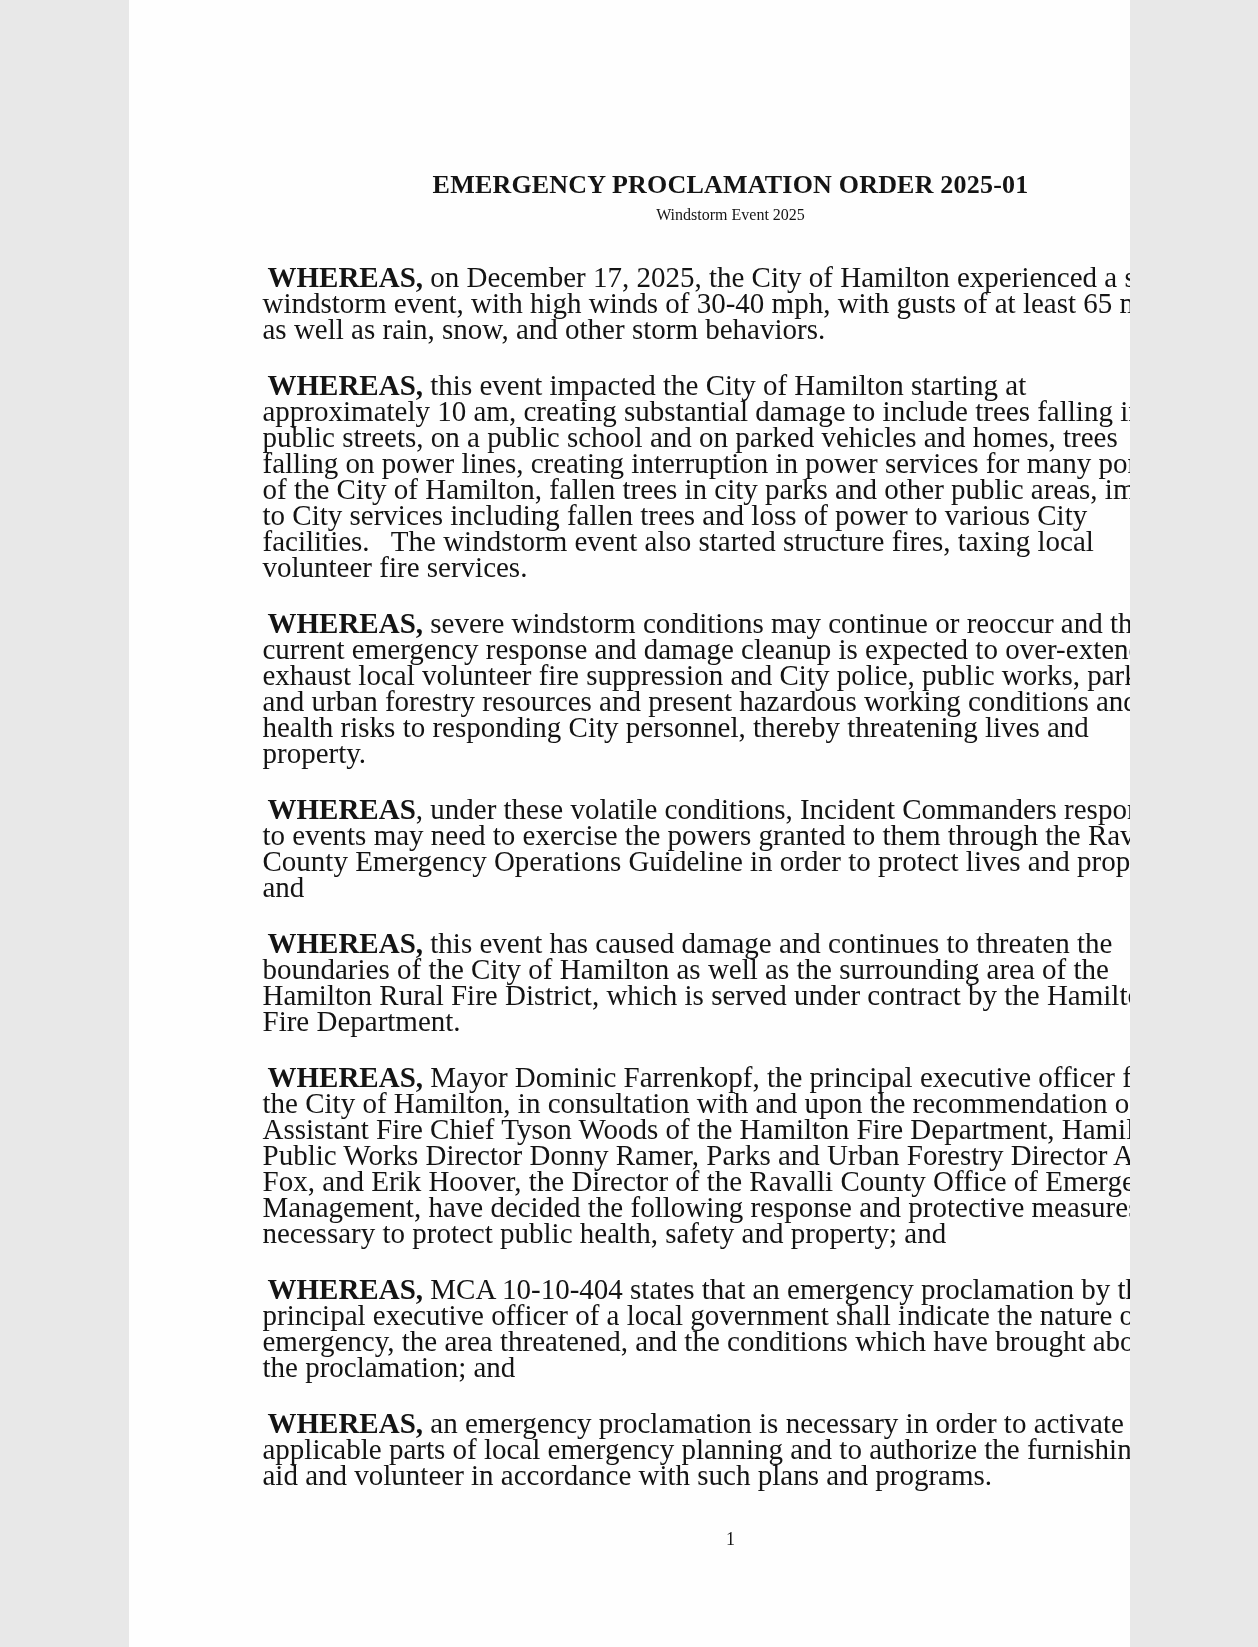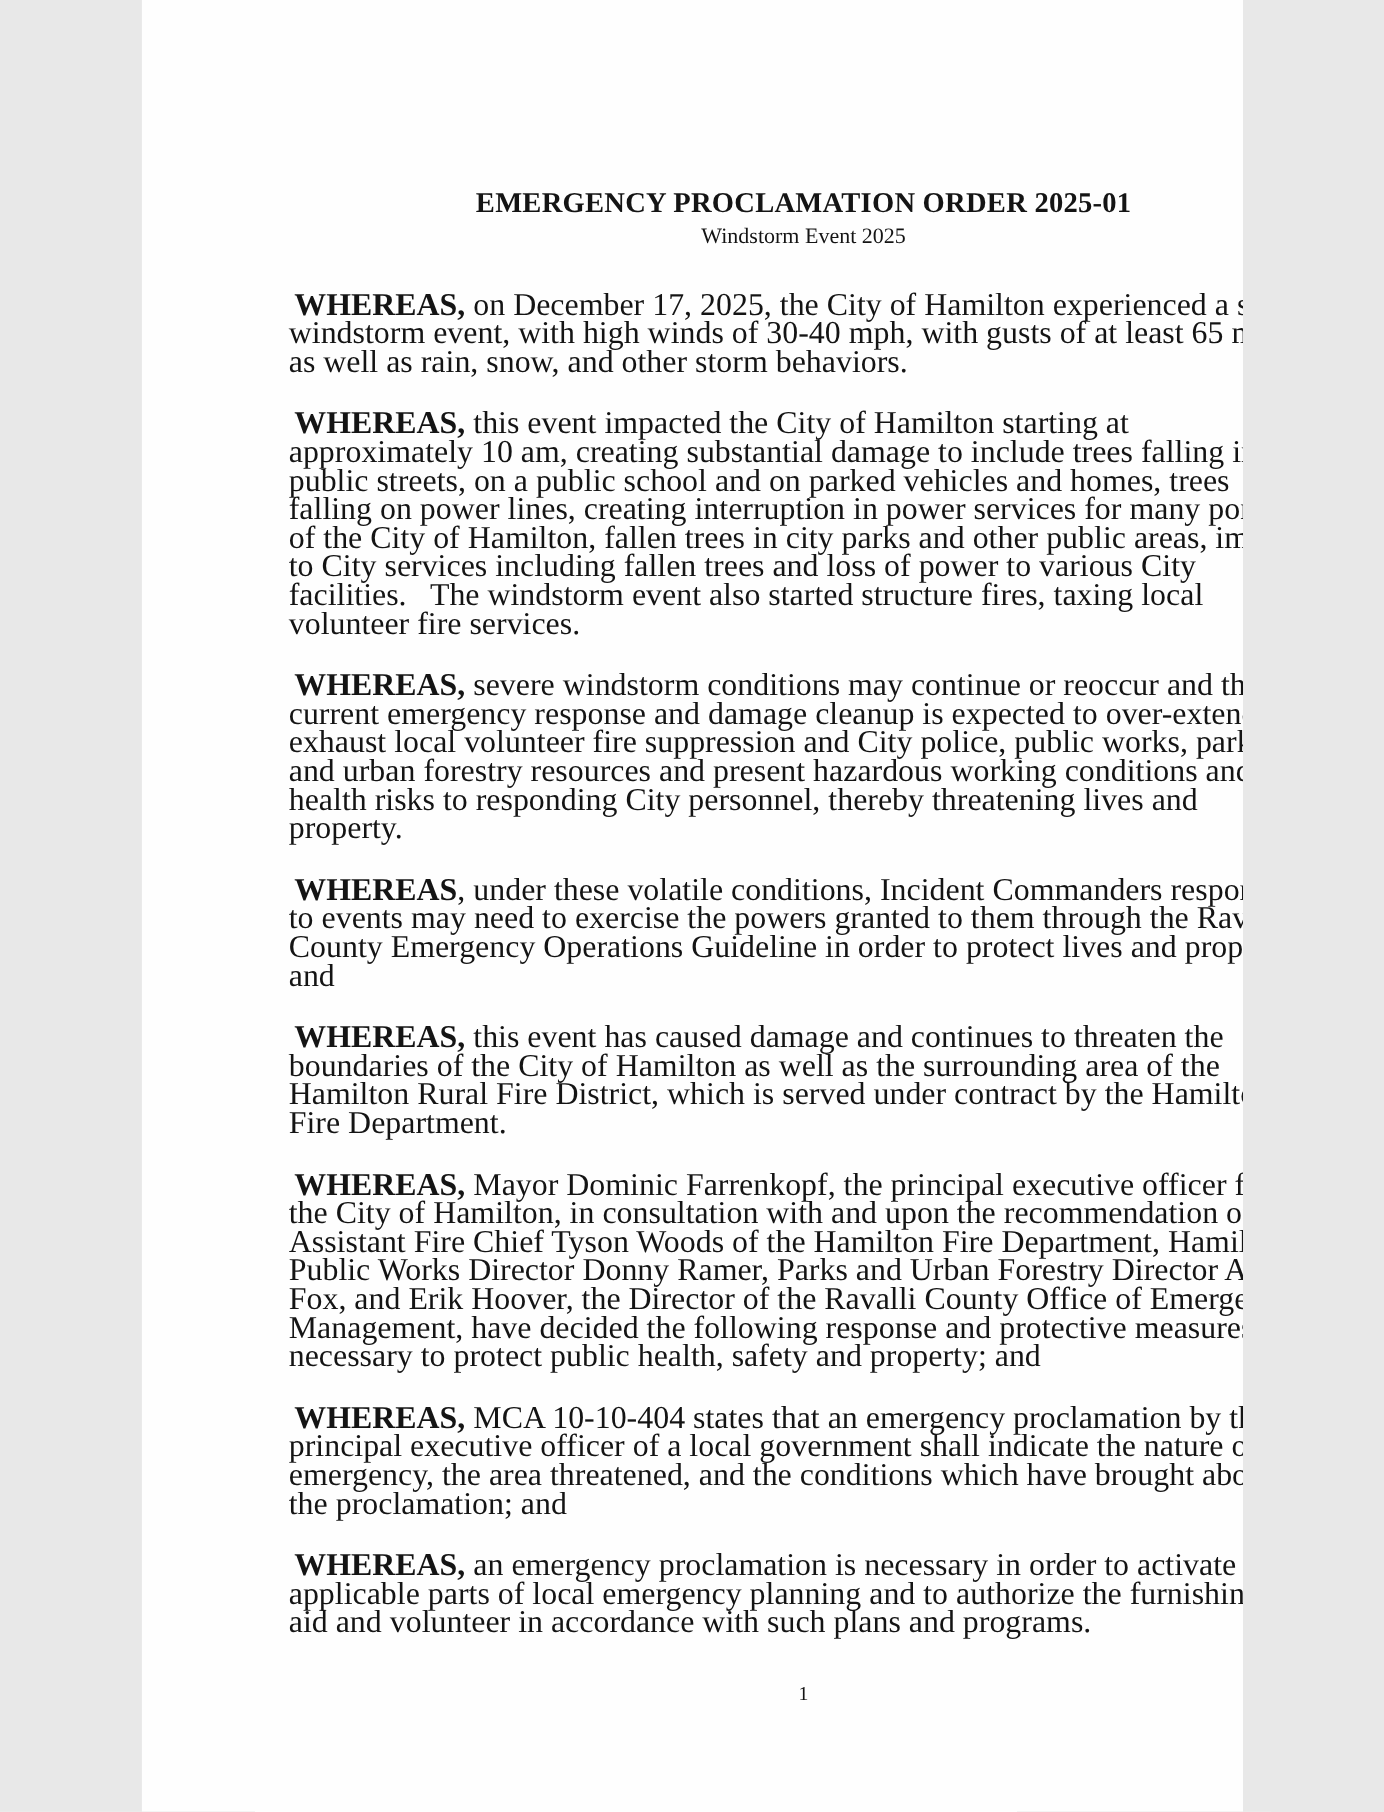--- a/index.html
+++ b/index.html
@@ -29,21 +29,21 @@
     text-align: center;
     font-weight: bold;
     font-size: 26px;
     line-height: 30px;
     letter-spacing: 0.2px;
     white-space: nowrap;
   }
   .doc-subtitle {
     margin-top: 3px;
     text-align: center;
-    font-size: 20px;
+    font-size: 16px;
     line-height: 24px;
   }
   .doc-body {
     margin-top: 37px;
     font-size: 29px;
     line-height: 26px;
   }
   .para {
     margin: 0 0 30px 0;
     text-indent: 5px;

